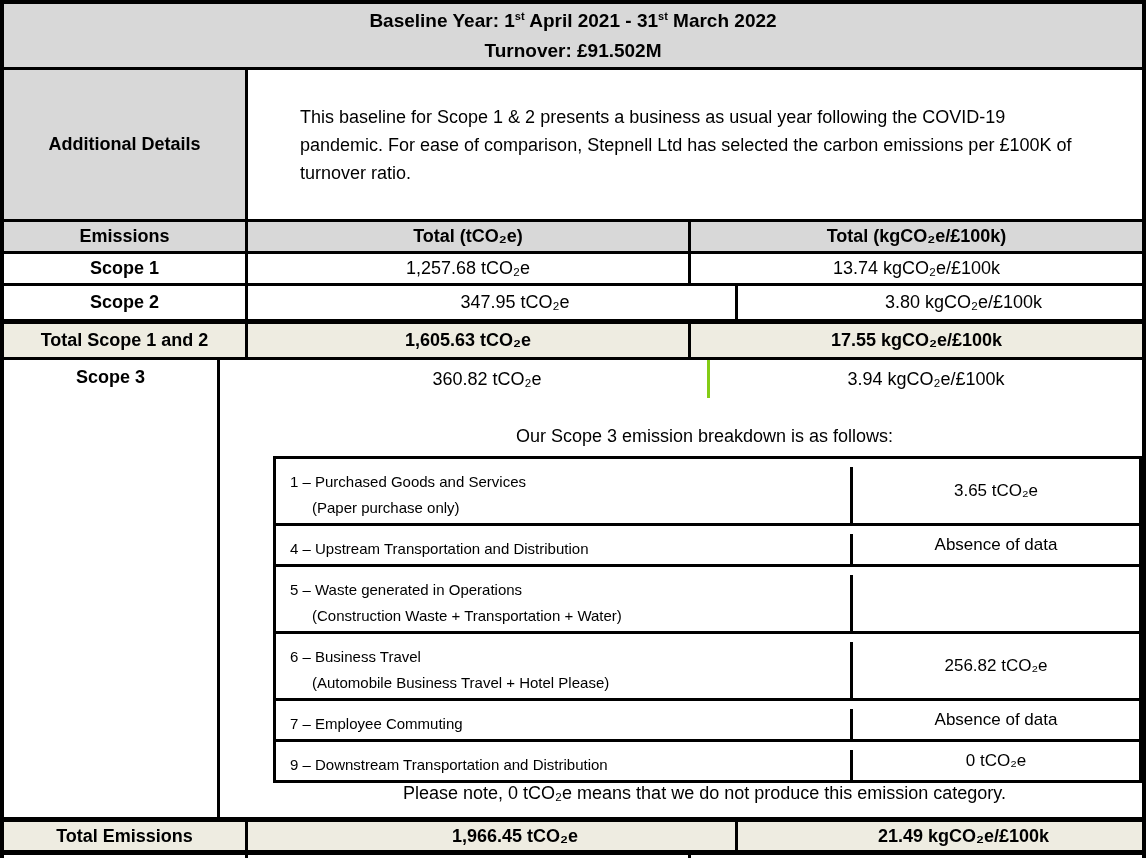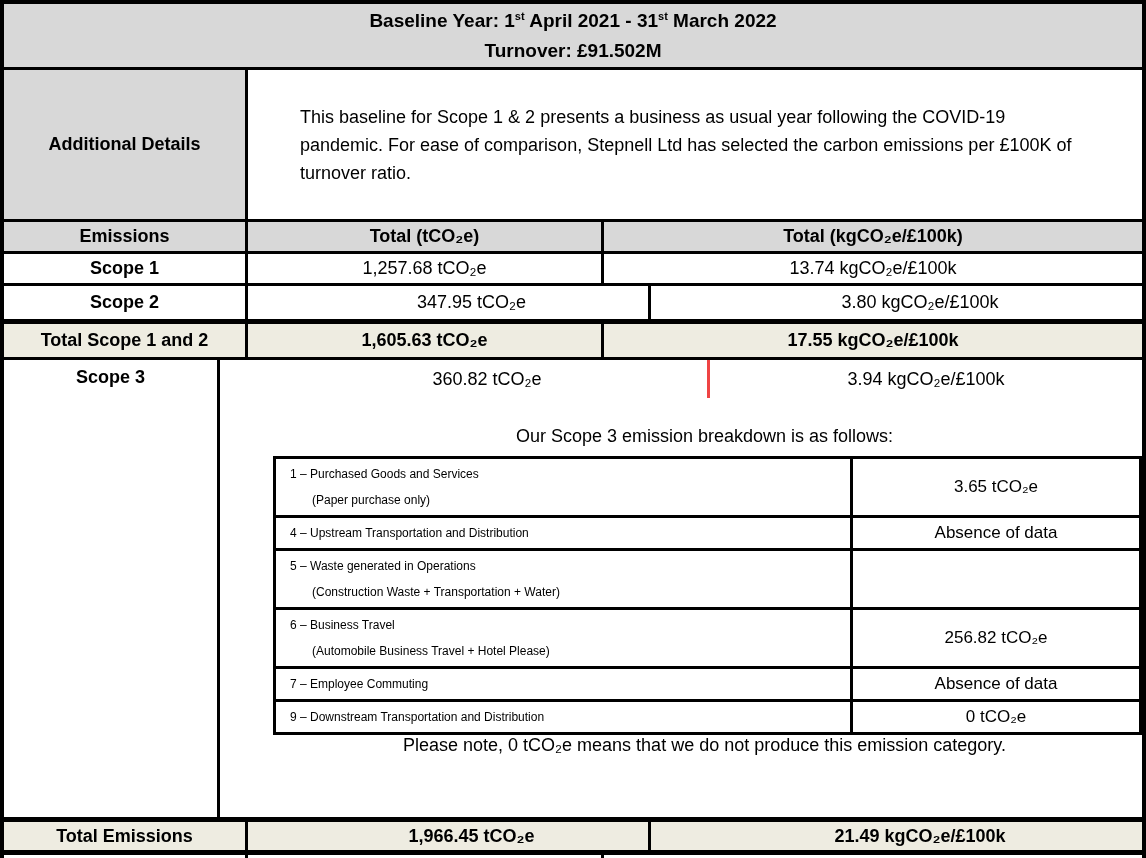--- a/index.html
+++ b/index.html
@@ -11,21 +11,21 @@
     display:flex; flex-direction:column; background:#fff;
     overflow:hidden;
   }
 
   
   .row { display:flex; box-sizing:border-box; }
   .bb3 { border-bottom:3px solid #000; }
   .bb5 { border-bottom:5px solid #000;gap:47px; }
   .c1 { width:244px; box-sizing:border-box; border-right:3px solid #000;
         display:flex; align-items:center; justify-content:center; text-align:center; }
-  .c2 { width:356px; box-sizing:border-box; border-right:3px solid #000;
+  .c2 { width:443px; box-sizing:border-box; border-right:3px solid #000;
         display:flex; align-items:center; justify-content:center; text-align:center; }
   .c3 { flex:1; display:flex; align-items:center; justify-content:center; text-align:center; }
   .bold { font-weight:bold; }
   .gray { background:#d8d8d8; }
   .cream { background:#eeece1; }
 
   
   .r-top { height:66px; flex-direction:column; align-items:center; justify-content:center;
            font-weight:bold; font-size:19px; line-height:30px; text-align:center; }
   .sup { font-size:11px; vertical-align:super; line-height:0; }
@@ -40,30 +40,30 @@
   .r-s2 { height:38px; font-size:18px; }
   .r-t12 { height:36px; font-size:18px; }
   .r-te  { height:33px; font-size:18px; }
   .val { font-size:18px; }
 
   
   .r-scope3 { height:462px; }
   .r-scope3 .c1 { align-items:flex-start; padding-top:7px; font-size:18px; }
   .s3-right { flex:1; display:flex; flex-direction:column; }
   .s3-vals { display:flex; height:38px; }
-  .s3-vals .v2 { width:443px; box-sizing:border-box; border-right:3px solid #ef4444;
+  .s3-vals .v2 { width:443px; box-sizing:border-box; border-right:3px solid #84cc16;
                  display:flex; align-items:center; justify-content:center; font-size:18px; }
   .s3-vals .v3 { flex:1; display:flex; align-items:center; justify-content:center; font-size:18px; }
   .s3-intro { margin-top:28px; text-align:center; font-size:18px; }
   .ntable { margin:9px 0 0 6px; width:869px; box-sizing:border-box; border:3px solid #000; }
   .nr { display:flex; border-bottom:3px solid #000; }
   .nr:last-child { border-bottom:none; }
   .nd { width:577px; box-sizing:border-box; border-right:3px solid #000;
         display:flex; flex-direction:column; justify-content:center;
-        padding:2px 4px 2px 14px; font-size:12px; line-height:26px; }
+        padding:2px 4px 2px 14px; font-size:15px; line-height:26px;margin-top:8px; }
   .nd .ind { margin-left:22px; }
   .nd .ind:empty { display:none; }
   .nv { flex:1; display:flex; align-items:center; justify-content:center;
         text-align:center; font-size:17px; }
   .s3-note { text-align:center; font-size:18px; }
 
   
   .r-sliver { flex:1; }
   .r-sliver .c1, .r-sliver .c2 { border-right:3px solid #000; }
 </style>

